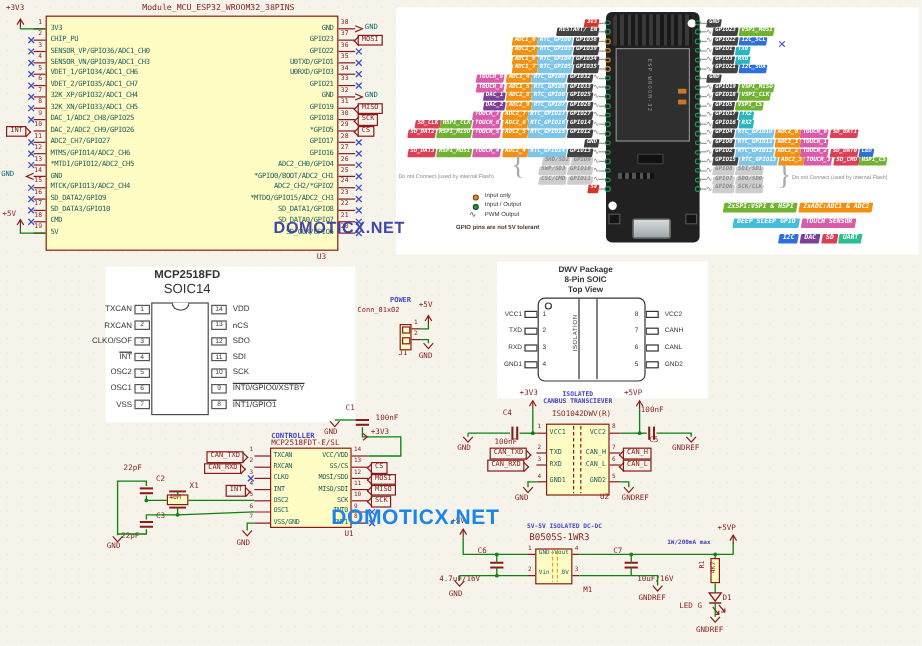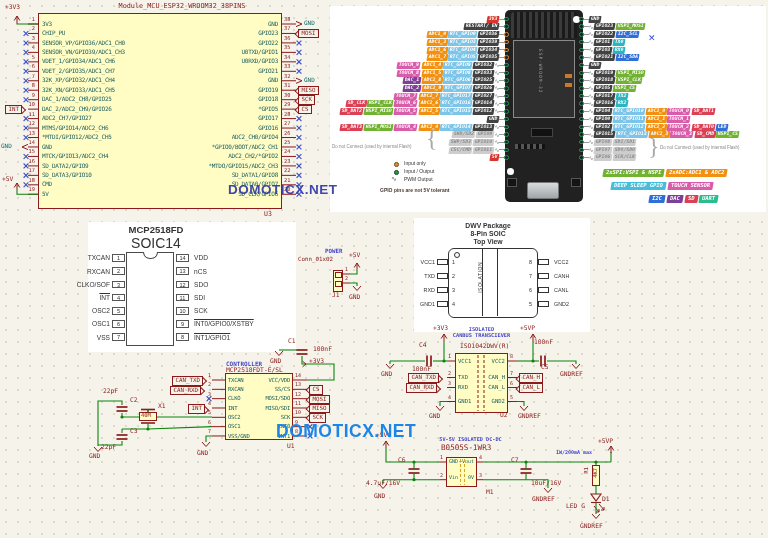--- a/index.html
+++ b/index.html
@@ -366,21 +366,21 @@
       <div style="position: absolute; left: 318px; top: 189px; display: flex;">
         <span class="bdg" style="background: rgb(46, 111, 216);">I2C</span>
         <span class="bdg" style="background: rgb(125, 63, 152);">DAC</span>
         <span class="bdg" style="background: rgb(220, 64, 85);">SD</span>
         <span class="bdg" style="background: rgb(43, 189, 142);">UART</span>
       </div>
       <div style="position: absolute; white-space: nowrap; left: 318px; top: 27px; font: bold 9px &quot;DejaVu Sans&quot;, sans-serif; color: rgb(58, 75, 216);">✕</div>
     </div>
   <div class="card" id="mcp-card" style="left:88px;top:222px;width:208px;height:130px">
       <div class="pkgtxt" style="left: 8px; top: 2px; width: 120px; text-align: center; font-weight: bold; font-size: 9.5px;">MCP2518FD</div>
-      <div class="pkgtxt" style="left: 8px; top: 13px; width: 120px; text-align: center; font-size: 14px;">SOIC14</div>
+      <div class="pkgtxt" style="left: 8px; top: 13px; width: 120px; text-align: center; font-size: 11px;">SOIC14</div>
       <div class="pkgtxt" style="left: 38px; top: 30px; width: 48px; height: 94px; border: 1.2px solid rgb(74, 74, 74); box-sizing: border-box; background: rgb(255, 255, 255);"></div>
       <div class="pkgtxt" style="left: 55px; top: 29.5px; width: 13px; height: 6px; border-right: 1px solid rgb(74, 74, 74); border-bottom: 1px solid rgb(74, 74, 74); border-left: 1px solid rgb(74, 74, 74); border-image: initial; border-top: none; border-radius: 0px 0px 13px 13px; background: rgb(255, 255, 255);"></div>
       <div class="pkgtxt" style="left: -24px; top: 32.4px; width: 46px; text-align: right; font-size: 6.6px;">TXCAN</div>
       <div class="pinbox" style="left: 24px; top: 32.2px; width: 13px; height: 7.6px; line-height: 7px;">1</div>
       <div class="pkgtxt" style="left: -24px; top: 45.6px; width: 46px; text-align: right; font-size: 6.6px;">RXCAN</div>
       <div class="pinbox" style="left: 24px; top: 45.4px; width: 13px; height: 7.6px; line-height: 7px;">2</div>
       <div class="pkgtxt" style="left: -24px; top: 58.8px; width: 46px; text-align: right; font-size: 6.6px;">CLKO/SOF</div>
       <div class="pinbox" style="left: 24px; top: 58.6px; width: 13px; height: 7.6px; line-height: 7px;">3</div>
       <div class="pkgtxt ovl" style="left: -24px; top: 72px; width: 46px; text-align: right; font-size: 6.6px;">INT</div>
       <div class="pinbox" style="left: 24px; top: 71.8px; width: 13px; height: 7.6px; line-height: 7px;">4</div>

